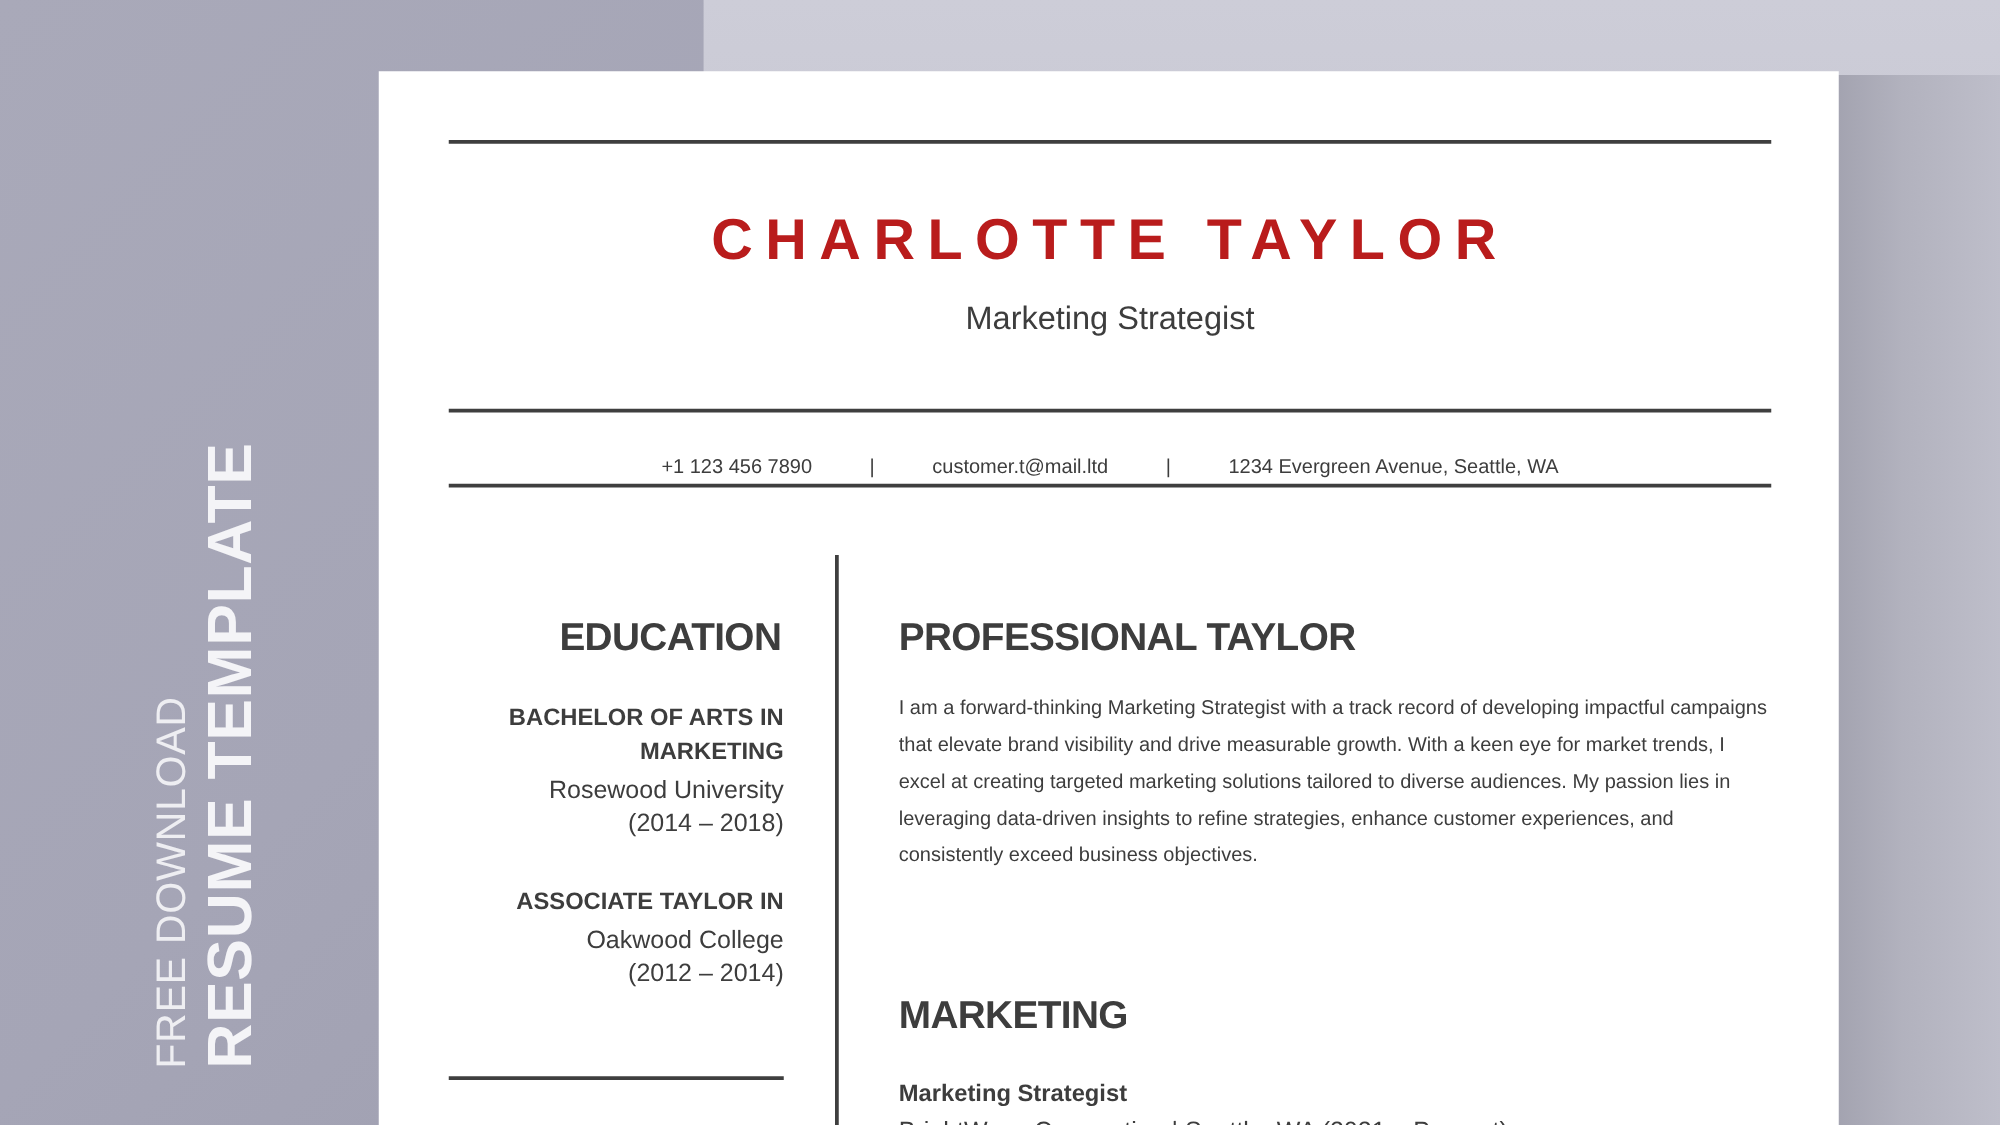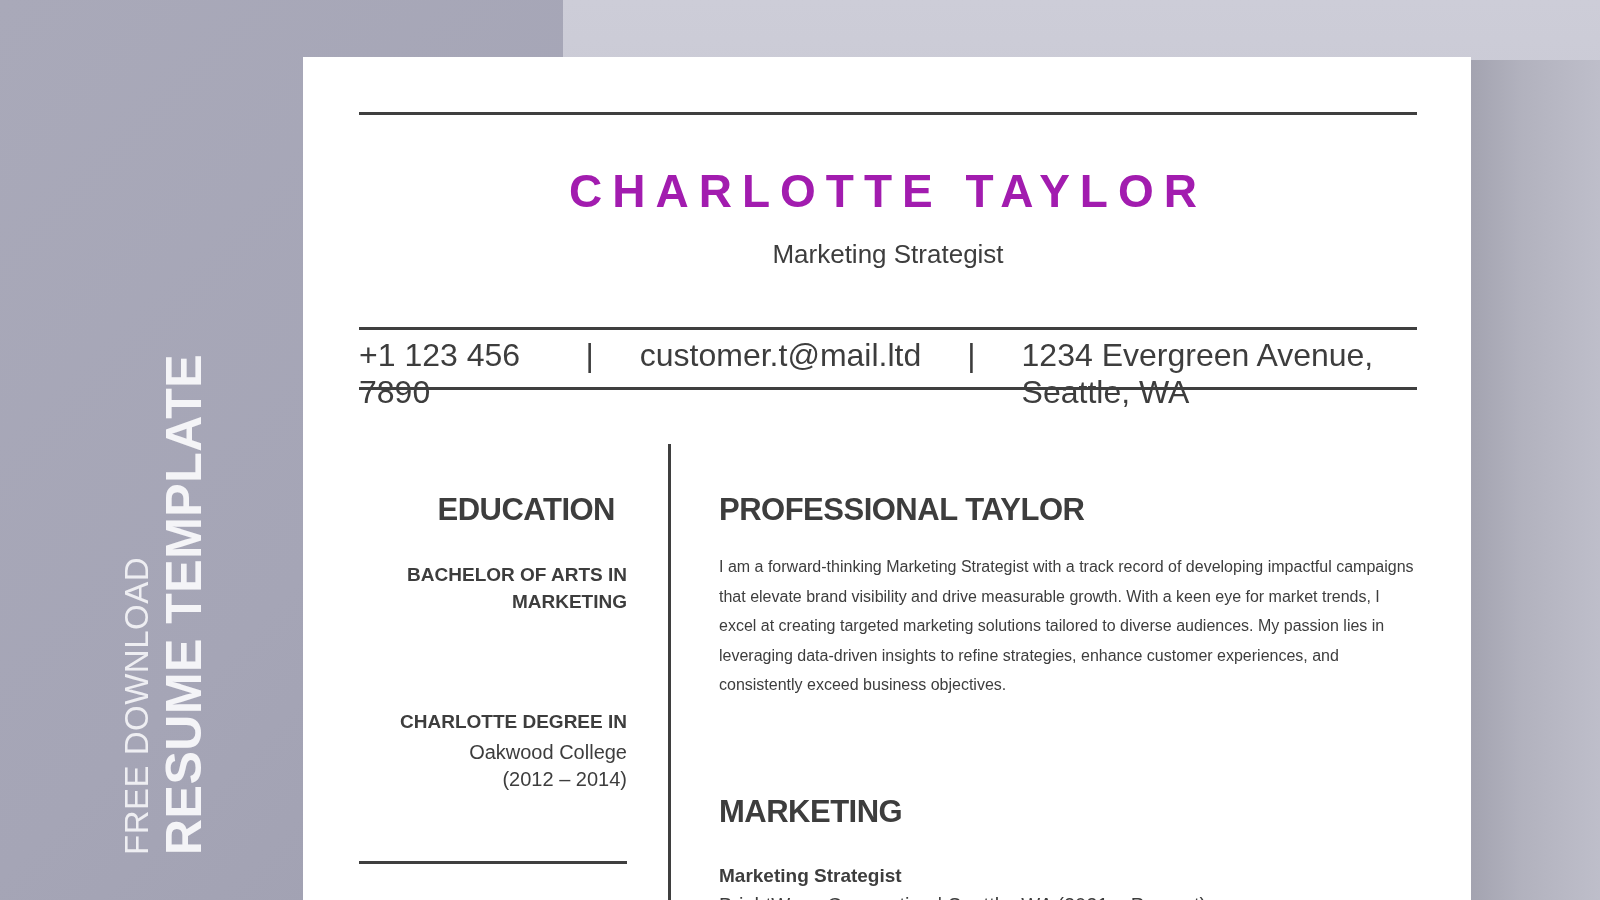--- a/index.html
+++ b/index.html
@@ -36,41 +36,41 @@
   .paper {
     position:absolute; left:303px; top:57px; width:1168px; height:860px;
     background:#ffffff;
   }
   .rule { position:absolute; left:56px; width:1058px; height:3px; background:#3f3f3f; }
   .rule.r1 { top:55px; }
   .rule.r2 { top:270px; }
   .rule.r3 { top:330px; }
   .name {
     position:absolute; left:56px; width:1058px; top:107px; text-align:center;
-    font-size:46px; font-weight:700; letter-spacing:10px; color:#a21caf;
+    font-size:46px; font-weight:700; letter-spacing:10px; color:#b91c1c;
   }
   .subtitle {
     position:absolute; left:56px; width:1058px; top:182px; text-align:center;
     font-size:26px; color:#3d3d3d;
   }
   .contact {
     position:absolute; left:56px; width:1058px; top:280px; height:46px;
-    display:flex; justify-content:center; align-items:flex-start;
-    font-size:32px; color:#3d3d3d;
+    display:flex; justify-content:center; align-items:flex-end;
+    font-size:16px; color:#3d3d3d;
   }
   .contact .sep { margin:0 46px; }
   .vline { position:absolute; left:365px; top:387px; width:3px; height:480px; background:#3f3f3f; }
   .left-col { position:absolute; left:56px; width:268px; top:375px; text-align:right; color:#3d3d3d; }
   .sec-title { font-size:31px; font-weight:700; color:#3d3d3d; letter-spacing:-0.5px; }
   .edu-degree { font-size:19px; font-weight:700; line-height:27px; margin-top:1px; }
   .edu-school { font-size:20px; line-height:27px; margin-top:4px; }
   .edu1 { position:absolute; right:0; top:128px; width:268px; }
   .edu2 { position:absolute; right:0; top:275px; width:268px; }
   .left-rule { position:absolute; left:0; top:429px; width:268px; height:3px; background:#3f3f3f; }
-  .edu-title { position:absolute; right:12px; top:60px;margin-left:40px; }
+  .edu-title { position:absolute; right:2px; top:60px;margin-left:40px; }
   .right-col { position:absolute; left:416px; width:700px; top:375px; color:#3d3d3d; }
   .profile-title { position:absolute; left:0; top:60px; }
   .profile-text {
     position:absolute; left:0; top:120px; width:700px;
     font-size:16px; line-height:29.5px; color:#3d3d3d;
   }
   .exp-title { position:absolute; left:0; top:362px; }
   .job-title { position:absolute; left:0; top:433px; font-size:19px; font-weight:700; }
   .job-meta { position:absolute; left:0; top:462px; font-size:20px; white-space:nowrap; }
 </style>
@@ -104,25 +104,29 @@
   <div class="vline"></div>
 
   <div class="left-col">
     <div class="sec-title edu-title">EDUCATION</div>
 
     <div class="edu1">
       <div class="edu-degree">
         <div>BACHELOR OF ARTS IN</div>
         <div>MARKETING</div>
       </div>
+      <div class="edu-school">
+        <div>Rosewood University</div>
+        <div>(2014 – 2018)</div>
+      </div>
     </div>
 
     <div class="edu2">
       <div class="edu-degree">
-        <div>CHARLOTTE DEGREE IN</div>
+        <div>ASSOCIATE TAYLOR IN</div>
       </div>
       <div class="edu-school">
         <div>Oakwood College</div>
         <div>(2012 – 2014)</div>
       </div>
     </div>
 
     <div class="left-rule"></div>
 
   </div>

